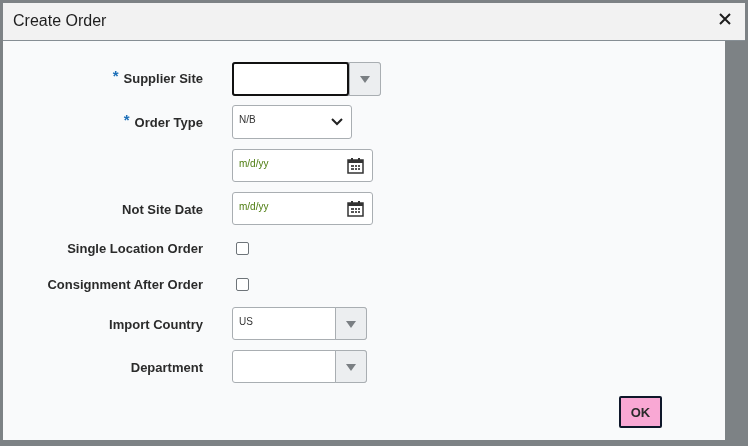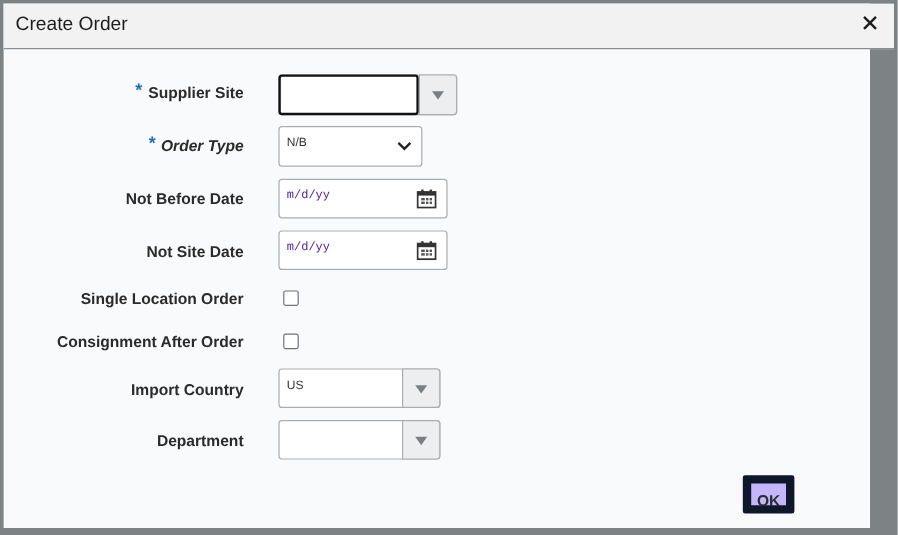--- a/index.html
+++ b/index.html
@@ -5,27 +5,27 @@
   html, body { margin:0; padding:0; }
   body { width:748px; height:446px; background:#7d8285; font-family:"Liberation Sans", sans-serif; position:relative; overflow:hidden; }
   .dialog { position:absolute; left:3px; top:3px; width:722px; height:437px; background:#f9fafb; }
   .titlebar { position:absolute; left:0; top:0; width:742px; height:37px; background:#f2f2f2; border-bottom:1px solid #868e94; }
   .title { position:absolute; left:10px; top:9px; font-size:16px; color:#1e1e1e; }
   .close { position:absolute; right:12px; top:8px; width:16px; height:16px; cursor:pointer; }
   .label { position:absolute; right:522px; font-size:13px; font-weight:bold; color:#2b2b2b; white-space:nowrap; text-align:right; }
   .req { color:#1d6fb8; font-size:15px; margin-right:5px; position:relative; top:-2px; }
   .field { position:absolute; box-sizing:border-box; background:#fff; border:1px solid #a9aeb2; border-radius:3px; font-size:10px; color:#333; }
   .field .val { position:absolute; left:7px; top:8px; }
-  .field .ph { position:absolute; left:6px; top:8px; color:#4c1d95;font-family:Liberation Mono, monospace; }
+  .field .ph { position:absolute; left:6px; top:8px; color:#4d7c0f; }
   .btnpart { position:absolute; top:-1px; right:-1px; bottom:-1px; width:32px; background:#eceef0; border:1px solid #a9aeb2; border-radius:0 3px 3px 0; box-sizing:border-box; }
   .tri { position:absolute; left:10px; top:13px; width:0; height:0; border-left:5px solid transparent; border-right:5px solid transparent; border-top:7px solid #7a7f83; }
   .cal { position:absolute; right:8px; top:7px; }
   .chev { position:absolute; right:8px; top:10px; }
   .chk { position:absolute; width:13px; height:13px; box-sizing:border-box; border:1px solid #6e7479; border-radius:2px; background:#fff; cursor:pointer; }
-  .btn { position:absolute; box-sizing:border-box; height:32px; background:#c4b5fd; border:7px solid #0f172a; border-radius:2px; font-size:13px; font-weight:bold; color:#2b2b2b; text-align:center; line-height:30px; cursor:pointer; }
+  .btn { position:absolute; box-sizing:border-box; height:32px; background:#f9a8d4; border:2px solid #0f172a; border-radius:2px; font-size:13px; font-weight:bold; color:#2b2b2b; text-align:center; line-height:30px; cursor:pointer; }
 </style>
 </head>
 <body>
 
 <div class="dialog">
   <div class="titlebar">
     <span class="title">Create Order</span>
     <span class="close">
       <svg width="16" height="16" viewBox="0 0 16 16">
           <path d="M3 3 L13 13 M13 3 L3 13" stroke="#1e1e1e" stroke-width="2"></path>
@@ -36,29 +36,28 @@
   <div class="label" style="top:66px;"><span class="req">*</span><span>Supplier Site</span></div>
   <div class="field" style="left:229px; top:59px; width:149px; height:34px;">
     <div style="position:absolute; left:-1px; top:-1px; width:117px; height:34px; box-sizing:border-box; border:2px solid #111; border-radius:3px; background:#fff;">
         <span class="val"></span>
       </div>
     <div class="btnpart">
         <span class="tri"></span>
       </div>
   </div>
 
-  <div class="label" style="top:110px;font-style:italic;"><span class="req">*</span><span>Order Type</span></div>
+  <div class="label" style="top:110px;"><span class="req">*</span><span>Order Type</span></div>
   <div class="field" style="left:229px; top:102px; width:120px; height:34px;">
     <span class="val" style="left:6px;">N/B</span>
     <span class="chev"><svg width="12" height="10" viewBox="0 0 12 10">
           <path d="M1 3 L6 8 L11 3" stroke="#222" stroke-width="2" fill="none"></path>
         </svg></span>
   </div>
 
-  <div class="label" style="top:155px;">Not Before Date</div>
   <div class="field" style="left:229px; top:146px; width:141px; height:33px;">
     <span class="ph">m/d/yy</span>
     <span class="cal"><svg width="17" height="17" viewBox="0 0 17 17">
           <rect x="1" y="3" width="15" height="13" fill="#fff" stroke="#333" stroke-width="1.5"></rect>
           <rect x="1" y="3" width="15" height="3" fill="#333"></rect>
           <rect x="4" y="1" width="2" height="4" fill="#333"></rect>
           <rect x="11" y="1" width="2" height="4" fill="#333"></rect>
           <rect x="4" y="8" width="3" height="2" fill="#555"></rect>
           <rect x="8" y="8" width="2" height="2" fill="#555"></rect>
           <rect x="11" y="8" width="2" height="2" fill="#555"></rect>

